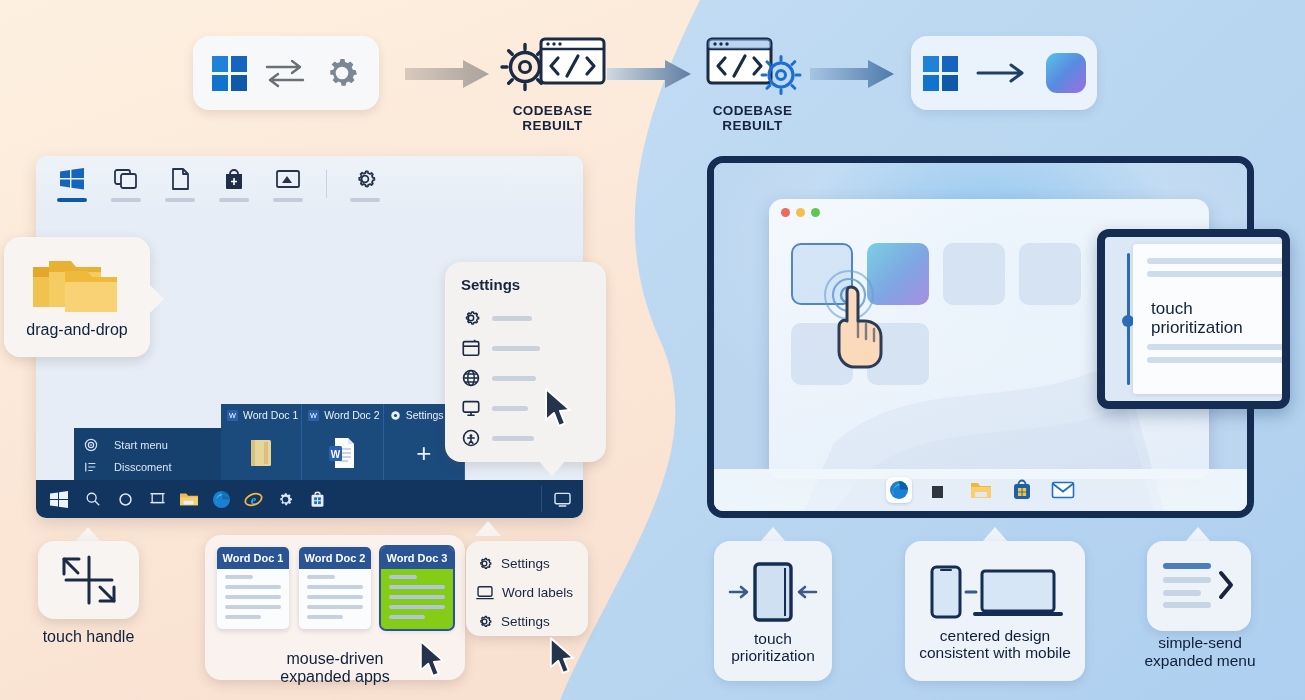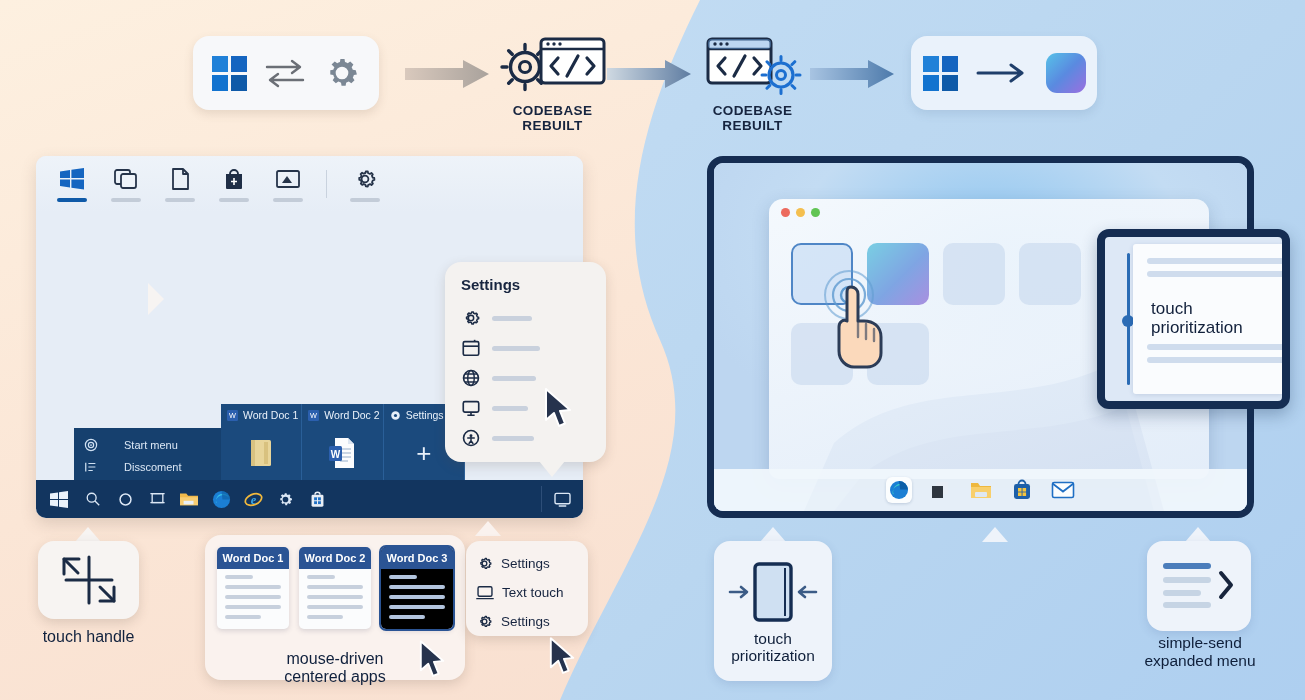--- a/index.html
+++ b/index.html
@@ -89,21 +89,21 @@
   }
   .ostask .tstart { width: 34px; display:flex; align-items:center; justify-content:center; }
   .ostask .tico { width: 30px; height: 30px; display:flex; align-items:center; justify-content:center; }
   .ostask .tright { margin-left: auto; display:flex; align-items:center; border-left:1px solid #2d4e78; padding:0 12px; height:26px;}
 
   
   .startpanel {
     position: absolute; left: 38px; bottom: 38px; width: 147px; height: 52px;
     background: #16406e; padding: 6px 10px;
   }
-  .sp-row { display:flex; align-items:center; gap: 26px; height: 22px; }
+  .sp-row { display:flex; align-items:center; gap: 16px; height: 22px; }
   .sp-row span { color: #dbe7f5; font-size: 11px; }
 
   
   .prevtabs {
     position: absolute; left: 185px; bottom: 38px; width: 244px; height: 76px;
     background: #1b4a7d; display: flex; flex-direction: column;
   }
   .prevtabs .hdr { height: 22px; display: flex; }
   .prevtabs .hdr > div {
     flex: 1; display:flex; align-items:center; gap:5px; padding-left:6px;
@@ -161,21 +161,21 @@
   .doccard {
     position: absolute; top: 12px; width: 72px; height: 82px;
     background: #fbfcfd; border-radius: 5px; overflow: hidden;
     box-shadow: 0 2px 5px rgba(60,60,90,.17);
   }
   .doccard .dh {
     height: 22px; background: #2b5494; color:#fff; font-size: 11px; font-weight: bold;
     display:flex; align-items:center; justify-content:center;
   }
   .doccard .dl { height: 4px; border-radius:2px; background:#c7d0dd; margin: 6px 8px 0 8px; }
-  .doccard.sel { background: #000000; outline: 2px solid #2b5494; }
+  .doccard.sel { background: #84cc16; outline: 2px solid #2b5494; }
   .doccard.sel .dl { background: #b3c5de; }
   .apps-lbl { position: absolute; left: 205px; top: 650px; width: 260px; }
 
   .menu-bub {
     left: 466px; top: 541px; width: 122px; height: 95px;
     background: #f8f2ef; border-radius: 14px; padding: 8px 0 0 10px;
   }
   .menu-row { display:flex; align-items:center; gap: 8px; height: 29px; font-size: 13.5px; color:#16243f; }
 
   
@@ -540,20 +540,31 @@
       </div>
       <div class="tright">
         <svg width="17" height="15" viewBox="0 0 18 16">
             <rect x="1" y="1.5" width="16" height="11" rx="1.6" fill="none" stroke="#dbe7f5" stroke-width="1.5"></rect>
             <path d="M5 15 H13" stroke="#dbe7f5" stroke-width="1.5"></path>
           </svg>
       </div>
     </div>
   </div>
 
+  <div class="bubble dnd">
+    <svg width="96" height="62" viewBox="0 0 96 62">
+      <path d="M4 12 H26 L31 18 H56 V52 H4 Z" fill="#e3a72a"></path>
+      <path d="M4 22 H56 V52 H4 Z" fill="#f0c24f"></path>
+      <path d="M20 6 H42 L47 12 H72 V52 H20 Z" fill="#e8b134"></path>
+      <path d="M20 17 H72 V52 H20 Z" fill="#f5cc62"></path>
+      <path d="M36 16 H58 L63 22 H88 V57 H36 Z" fill="#eeb93d"></path>
+      <path d="M36 27 H88 V57 H36 Z" fill="#f9d275"></path>
+    </svg>
+    <div class="bubble-label">drag-and-drop</div>
+  </div>
   <div class="dnd-tail"></div>
 
   <div class="bubble settings-pop">
     <div class="title">Settings</div>
     <div class="sp-item">
       <svg width="20" height="20" viewBox="0 0 24 24">
         <path fill="none" stroke="#1b2b45" stroke-width="1.8" d="M12 8.8a3.2 3.2 0 100 6.4 3.2 3.2 0 000-6.4z"></path>
         <path fill="none" stroke="#1b2b45" stroke-width="1.8" stroke-linejoin="round" d="M19.6 13.3l1.6-.4-.1-1.9-1.6-.3a7.2 7.2 0 00-.8-1.8l.9-1.4-1.4-1.3-1.3.9a7.2 7.2 0 00-1.8-.8l-.3-1.5-1.9-.1-.4 1.5c-.6.1-1.3.4-1.8.7l-1.4-.9-1.4 1.4.9 1.4c-.3.5-.6 1.2-.7 1.8l-1.5.4.1 1.9 1.5.3c.2.6.4 1.2.8 1.8l-.9 1.3 1.4 1.4 1.3-.9c.6.4 1.2.6 1.8.8l.3 1.5 1.9.1.4-1.5c.6-.1 1.3-.4 1.8-.8l1.3.9 1.4-1.4-.9-1.3c.4-.6.6-1.2.8-1.8z"></path>
       </svg>
       <div class="bar" style="width:40px"></div>
@@ -629,40 +640,40 @@
       <div class="dh">Word Doc 3</div>
       <div class="dl" style="width:28px"></div>
         <div class="dl"></div>
         <div class="dl"></div>
         <div class="dl"></div>
         <div class="dl" style="width:36px"></div>
     </div>
   </div>
   <div class="bubble-label apps-lbl">
     <span>mouse-driven</span><br>
-    <span>centered apps</span>
+    <span>expanded apps</span>
   </div>
   <svg class="cursor" style="left:418px; top:640px;" width="30" height="40" viewBox="0 0 32 42">
     <path d="M3 1 L3 32 L11 25 L16 38 L22 35.5 L17 23 L27 22 Z" fill="#26334d" stroke="#fff" stroke-width="2" stroke-linejoin="round"></path>
   </svg>
 
   <div class="bubble menu-bub">
     <div class="menu-row">
       <svg width="17" height="17" viewBox="0 0 22 22">
         <circle cx="11" cy="11" r="3" fill="none" stroke="#1b2b45" stroke-width="1.7"></circle>
         <path fill="none" stroke="#1b2b45" stroke-width="1.7" stroke-linejoin="round" d="M17.8 12.1l1.4-.3-.1-1.7-1.4-.3a6.4 6.4 0 00-.7-1.6l.8-1.2-1.2-1.2-1.2.8a6.4 6.4 0 00-1.6-.7l-.3-1.4-1.7-.1-.4 1.4c-.6.1-1.1.3-1.6.6l-1.2-.8-1.2 1.2.8 1.2c-.3.5-.5 1-.6 1.6l-1.4.4.1 1.7 1.4.3c.1.5.4 1.1.7 1.6l-.8 1.2 1.2 1.2 1.2-.8c.5.3 1 .5 1.6.7l.3 1.4 1.7.1.4-1.4c.5-.1 1.1-.3 1.6-.7l1.2.8 1.2-1.2-.8-1.2c.3-.5.5-1 .7-1.6z"></path>
       </svg>
       <span>Settings</span>
     </div>
     <div class="menu-row">
       <svg width="18" height="17" viewBox="0 0 22 20">
         <rect x="2.5" y="3" width="17" height="11.5" rx="1.8" fill="none" stroke="#1b2b45" stroke-width="1.7"></rect>
         <path d="M1 17.5 H21" stroke="#1b2b45" stroke-width="1.7" stroke-linecap="round"></path>
       </svg>
-      <span>Text touch</span>
+      <span>Word labels</span>
     </div>
     <div class="menu-row">
       <svg width="17" height="17" viewBox="0 0 22 22">
         <circle cx="11" cy="11" r="3" fill="none" stroke="#1b2b45" stroke-width="1.7"></circle>
         <path fill="none" stroke="#1b2b45" stroke-width="1.7" stroke-linejoin="round" d="M17.8 12.1l1.4-.3-.1-1.7-1.4-.3a6.4 6.4 0 00-.7-1.6l.8-1.2-1.2-1.2-1.2.8a6.4 6.4 0 00-1.6-.7l-.3-1.4-1.7-.1-.4 1.4c-.6.1-1.1.3-1.6.6l-1.2-.8-1.2 1.2.8 1.2c-.3.5-.5 1-.6 1.6l-1.4.4.1 1.7 1.4.3c.1.5.4 1.1.7 1.6l-.8 1.2 1.2 1.2 1.2-.8c.5.3 1 .5 1.6.7l.3 1.4 1.7.1.4-1.4c.5-.1 1.1-.3 1.6-.7l1.2.8 1.2-1.2-.8-1.2c.3-.5.5-1 .7-1.6z"></path>
       </svg>
       <span>Settings</span>
     </div>
   </div>
   <svg class="cursor" style="left:548px; top:637px;" width="30" height="40" viewBox="0 0 32 42">
@@ -775,20 +786,33 @@
       <rect x="29" y="6" width="36" height="56" rx="4" fill="#cfe0f2" stroke="#152d52" stroke-width="3.4"></rect>
       <path d="M59 10 V58" stroke="#152d52" stroke-width="2"></path>
     </svg>
     <div class="rb-lbl" style="margin-top:4px">
       <span>touch</span><br>
       <span>prioritization</span>
     </div>
   </div>
 
   <div class="tail-up" style="left:982px; top:527px;"></div>
+  <div class="rb rb2">
+    <svg width="150" height="62" viewBox="0 0 150 62">
+      <rect x="12" y="6" width="28" height="50" rx="4.5" fill="#d6e6f5" stroke="#152d52" stroke-width="3"></rect>
+      <path d="M21 9 H31" stroke="#152d52" stroke-width="2" stroke-linecap="round"></path>
+      <path d="M46 31 H56" stroke="#3b5b86" stroke-width="3" stroke-linecap="round"></path>
+      <rect x="62" y="10" width="72" height="40" rx="3" fill="#d6e6f5" stroke="#152d52" stroke-width="3"></rect>
+      <path d="M55 53 H141" stroke="#152d52" stroke-width="4" stroke-linecap="round"></path>
+    </svg>
+    <div class="rb-lbl" style="margin-top:4px">
+      <span>centered design</span><br>
+      <span>consistent with mobile</span>
+    </div>
+  </div>
 
   <div class="tail-up" style="left:1185px; top:527px;"></div>
   <div class="rb rb3">
     <svg width="88" height="62" viewBox="0 0 88 62">
       <rect x="8" y="8" width="48" height="6" rx="3" fill="#4b7dbb"></rect>
       <rect x="8" y="22" width="48" height="6" rx="3" fill="#c6d4e4"></rect>
       <rect x="8" y="35" width="38" height="6" rx="3" fill="#c6d4e4"></rect>
       <rect x="8" y="47" width="48" height="6" rx="3" fill="#c6d4e4"></rect>
       <path d="M66 18 L76 30 L66 42" fill="none" stroke="#17243c" stroke-width="4" stroke-linecap="round" stroke-linejoin="round"></path>
     </svg>

